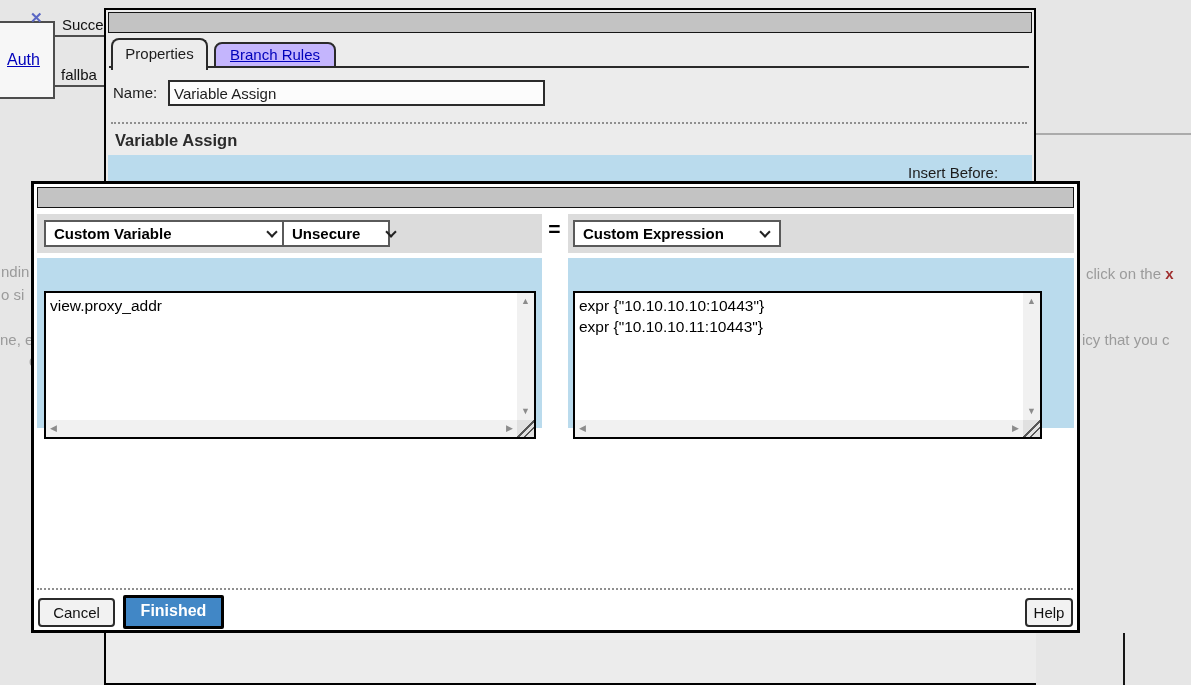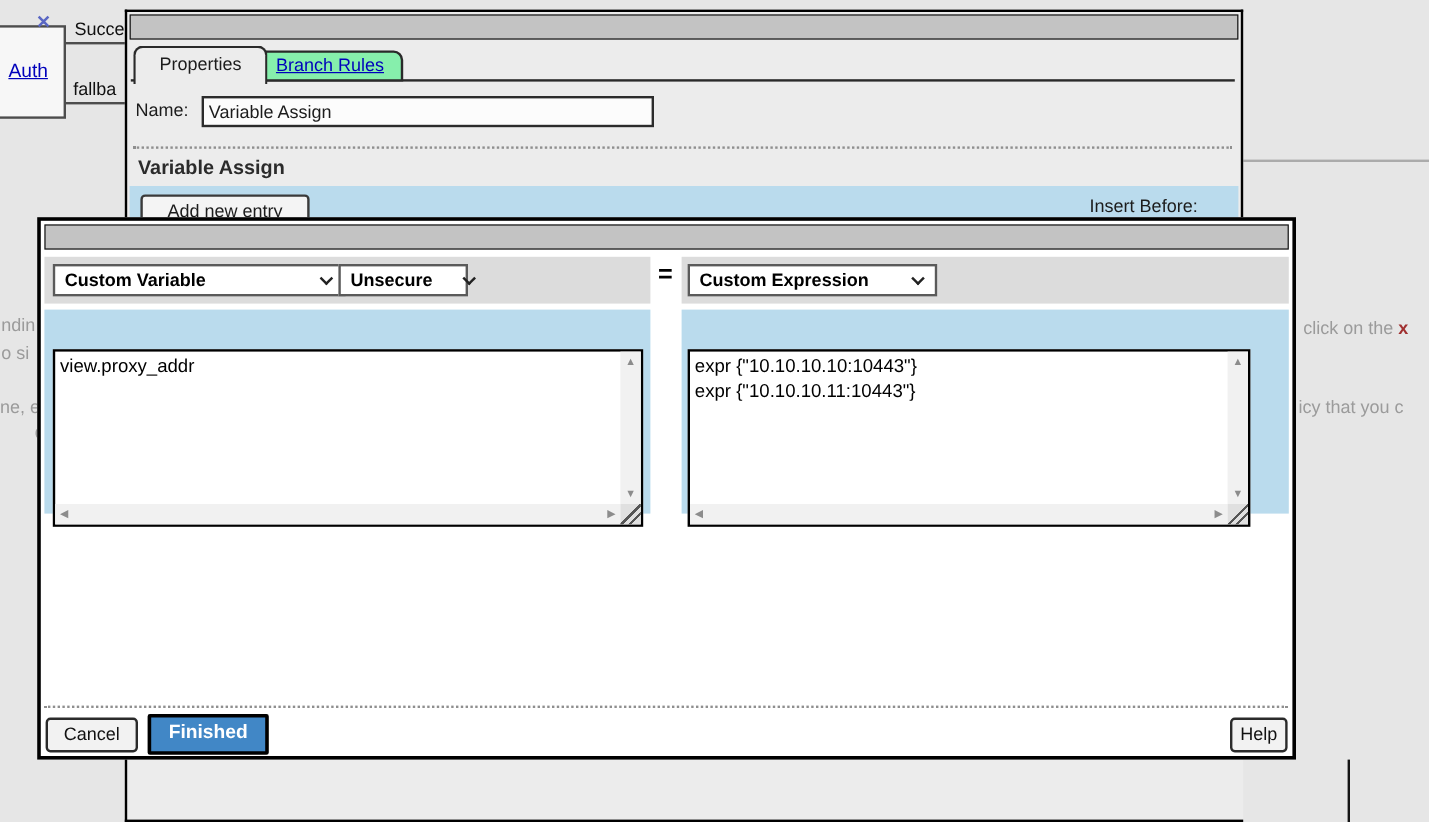--- a/index.html
+++ b/index.html
@@ -23,22 +23,22 @@
   .red-x { color:#a03030; font-weight:bold; }
 
   
   .props-dialog { left:104px; top:8px; width:932px; height:677px; background:#ececec;
                   border:2px solid #000; border-right:none; z-index:10; }
   .props-right-border { left:1034px; top:8px; width:2px; height:174px; background:#000; z-index:10; }
   .titlebar { background:#c3c3c3; border:1px solid #151515; }
   .props-titlebar { left:2px; top:2px; width:924px; height:21px; }
   .tab-underline { left:3px; top:56px; width:920px; height:0; border-top:2px solid #2a2a2a; }
   .tab { text-align:center; border:2px solid #2a2a2a; border-radius:8px 8px 0 0; font-size:15px; cursor:pointer; }
-  .tab-active { left:5px; top:28px; width:112px; height:32px; background:#ececec; border-bottom:none; padding-top:5px; z-index:2; }
-  .tab-idle { left:108px; top:32px; width:122px; height:26px; background:#86efac; padding-top:2px; }
+  .tab-active { left:5px; top:28px; width:97px; height:32px; background:#ececec; border-bottom:none; padding-top:5px; z-index:2; }
+  .tab-idle { left:108px; top:32px; width:122px; height:26px; background:#c4b5fd; padding-top:2px; }
   .tab-idle span { color:#0000bb; text-decoration:underline; }
   .name-label { left:7px; top:74px; font-size:15px; }
   .name-input { left:62px; top:70px; width:377px; height:26px; border:2px solid #2b2b2b; background:#fcfcfc;
                 font-family:"Liberation Sans", sans-serif; font-size:15px; padding:0 4px; color:#1c1c1c; }
   .dotted { border-top:2px dotted #8f8f8f; height:0; }
   .props-dotted { left:5px; top:112px; width:916px; }
   .section-title { left:9px; top:121px; font-size:16.5px; font-weight:bold; color:#2b2b2b; }
   .blue-strip { left:2px; top:145px; width:924px; height:36px; background:#badbed; }
   .add-btn { left:11px; top:152px; width:141px; height:30px; background:#f4f4f4; border:2px solid #3a3a3a;
              border-radius:4px; font-size:15px; text-align:center; padding-top:4px; cursor:pointer; }
@@ -118,21 +118,20 @@
     <div class="abs tab-underline"></div>
     <div class="abs tab tab-active">Properties</div>
     <div class="abs tab tab-idle">
       <span>Branch Rules</span>
     </div>
     <div class="abs name-label">Name:</div>
     <input class="abs name-input" type="text" value="Variable Assign" style="">
     <div class="abs dotted props-dotted"></div>
     <div class="abs section-title">Variable Assign</div>
     <div class="abs blue-strip"></div>
-    <div class="abs add-btn">Add new entry</div>
     <div class="abs insert-label">Insert Before:</div>
   </div>
   <div class="abs props-right-border"></div>
 
   <div class="abs assign-dialog">
     <div class="abs assign-titlebar titlebar"></div>
 
     <div class="abs strip strip-left"></div>
     <div class="abs strip strip-right"></div>
 

